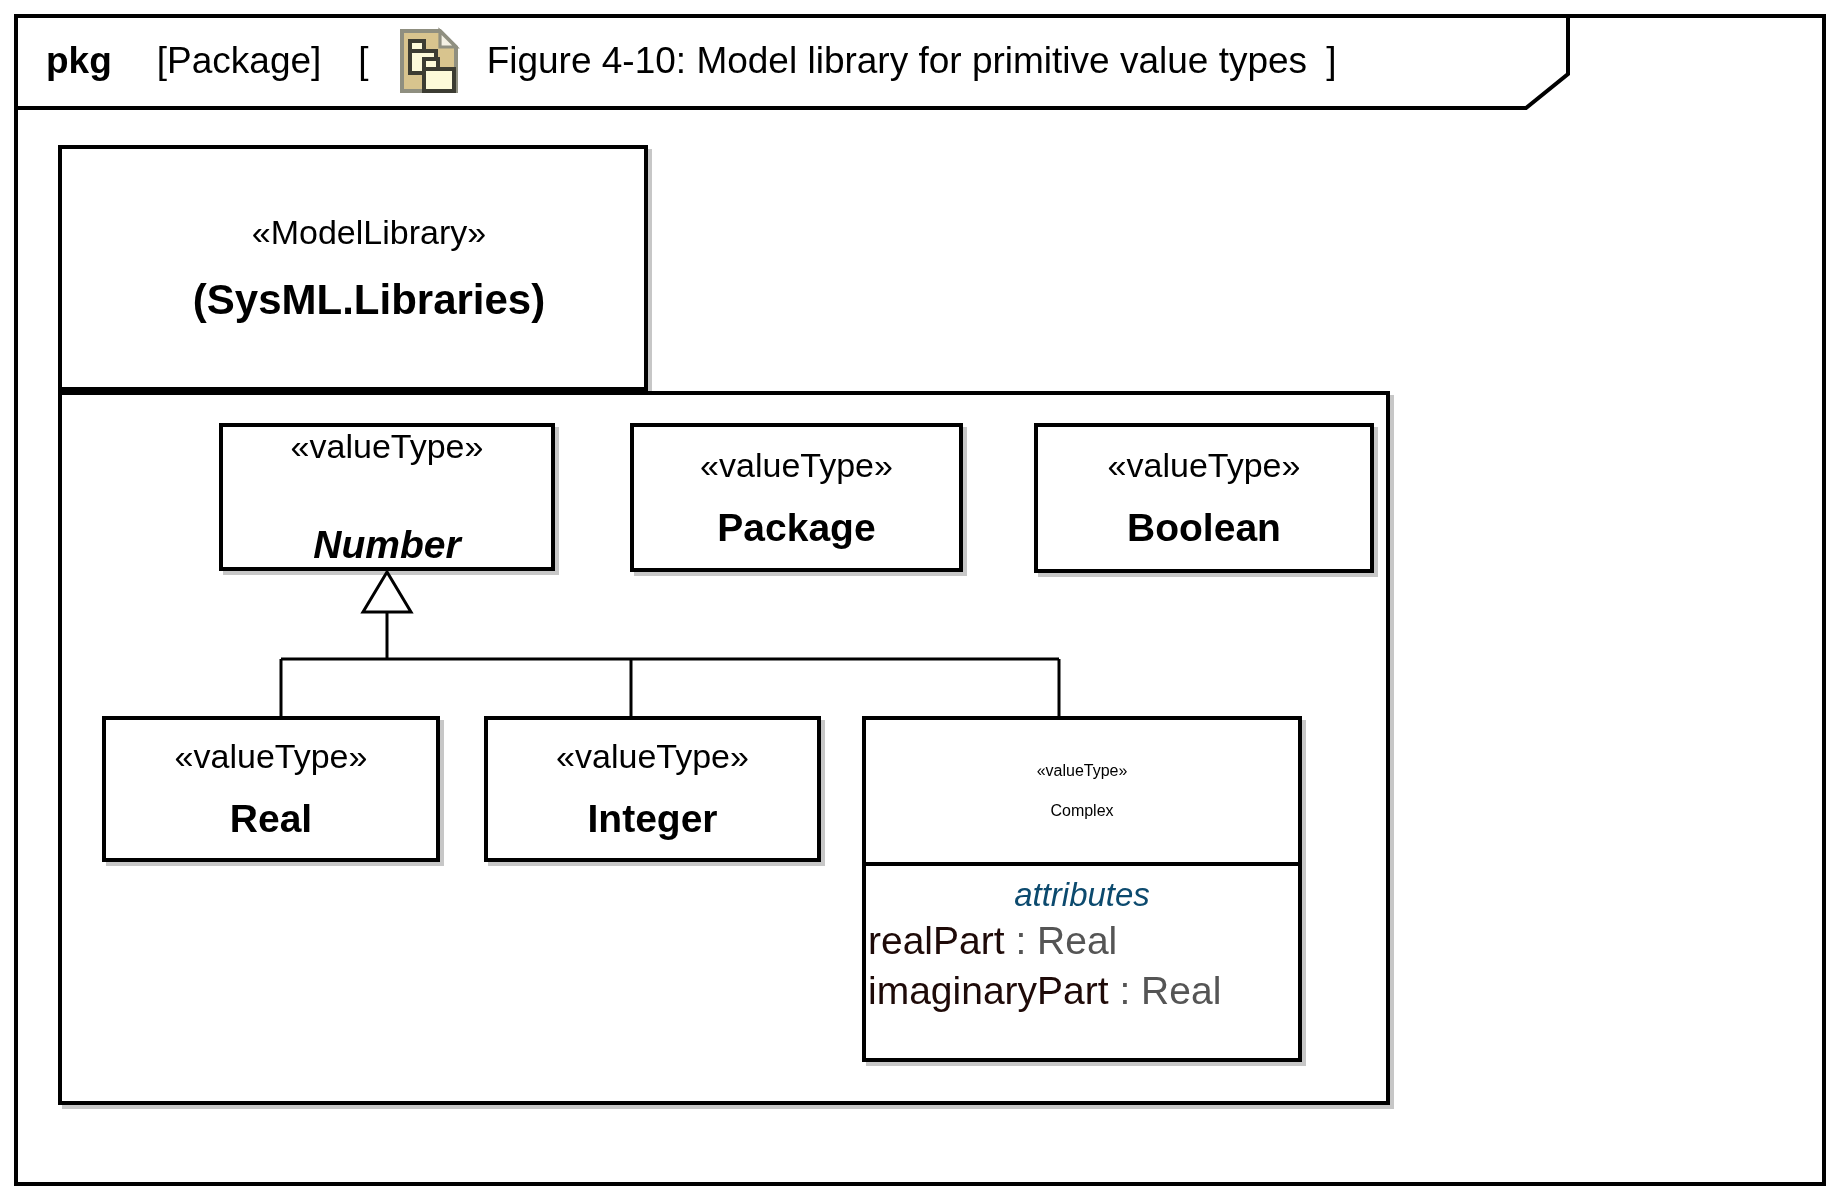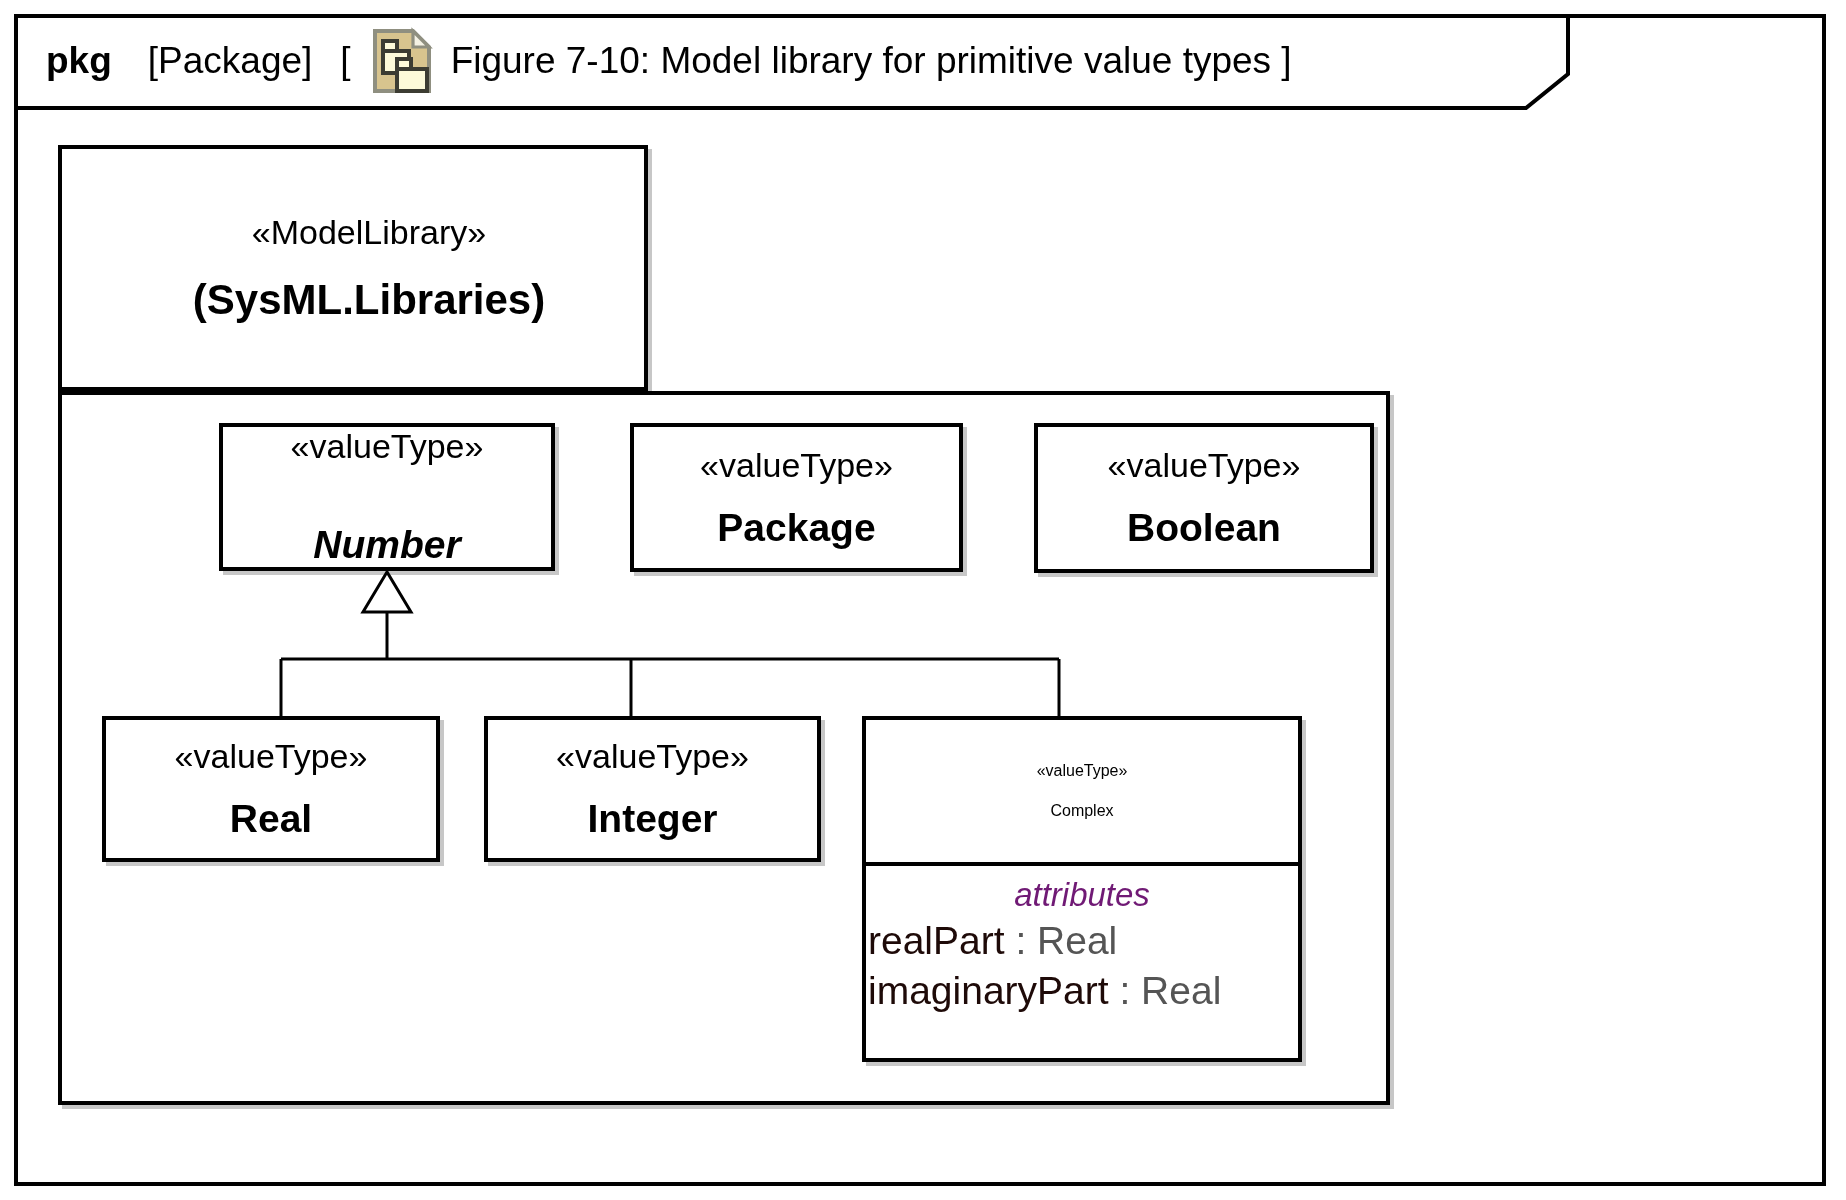--- a/index.html
+++ b/index.html
@@ -32,20 +32,21 @@
   .title-row {
     position: absolute;
     left: 14px; top: 14px;
     height: 94px; width: 1520px;
     display: flex;
     align-items: center;
     padding-left: 32px;
     box-sizing: border-box;
     font-size: 37px;
     white-space: nowrap;
+    gap: 9px;
   }
   .title-row .kw { font-weight: bold; margin-right: 16px; }
   .title-row .kind { margin-right: 28px; margin-left: 20px; }
   .title-row .obracket { margin-right: 18px; }
   .title-row .ficon { margin-right: 16px; flex: 0 0 auto; }
   .title-row .cbracket { margin-left: 10px; }
 
   
   .pkg-tab {
     position: absolute;
@@ -137,21 +138,21 @@
     border-top: 4px solid #000;
     display: flex;
     flex-direction: column;
     padding-top: 8px;
   }
   .attrs .comp-label {
     text-align: center;
     font-style: italic;
     font-size: 33px;
     line-height: 42px;
-    color: #701a75;
+    color: #0c4a6e;
   }
   .attrs .attr-line {
     font-size: 39px;
     line-height: 50px;
     padding-left: 2px;
     white-space: nowrap;
   }
   .attr-line .aname { color: #1e0a08; }
   .attr-line .asep, .attr-line .atype { color: #555555; white-space: pre; }
   .attr-line:first-of-type { margin-top: 10px; }
@@ -172,21 +173,21 @@
     <span class="kind">[Package]</span>
     <span class="obracket">[</span>
     <svg class="ficon" width="66" height="68" viewBox="0 0 33 34">
       <path d="M3,2 H22 L30,10 V32 H3 Z" fill="#d8c48e" stroke="#8f8f80" stroke-width="2"></path>
       <path d="M22,2 V10 H30 Z" fill="#f4f1e4" stroke="#8f8f80" stroke-width="1.6"></path>
       <rect x="7" y="7" width="7" height="5" fill="#fdfad9" stroke="#3c3c32" stroke-width="2"></rect>
       <rect x="7" y="12" width="13" height="11" fill="#fdfad9" stroke="#3c3c32" stroke-width="2"></rect>
       <rect x="14" y="16" width="7" height="5" fill="#fdfad9" stroke="#3c3c32" stroke-width="2"></rect>
       <rect x="14" y="21" width="15" height="11" fill="#fdfad9" stroke="#3c3c32" stroke-width="2"></rect>
     </svg>
-    <span class="ftitle">Figure 7-10: Model library for primitive value types</span>
+    <span class="ftitle">Figure 4-10: Model library for primitive value types</span>
     <span class="cbracket">]</span>
   </div>
 
   <div class="pkg-tab">
     <div class="stereo">«ModelLibrary»</div>
     <div class="pqual">(SysML.Libraries)</div>
   </div>
 
   <div class="pkg-body"></div>
 

